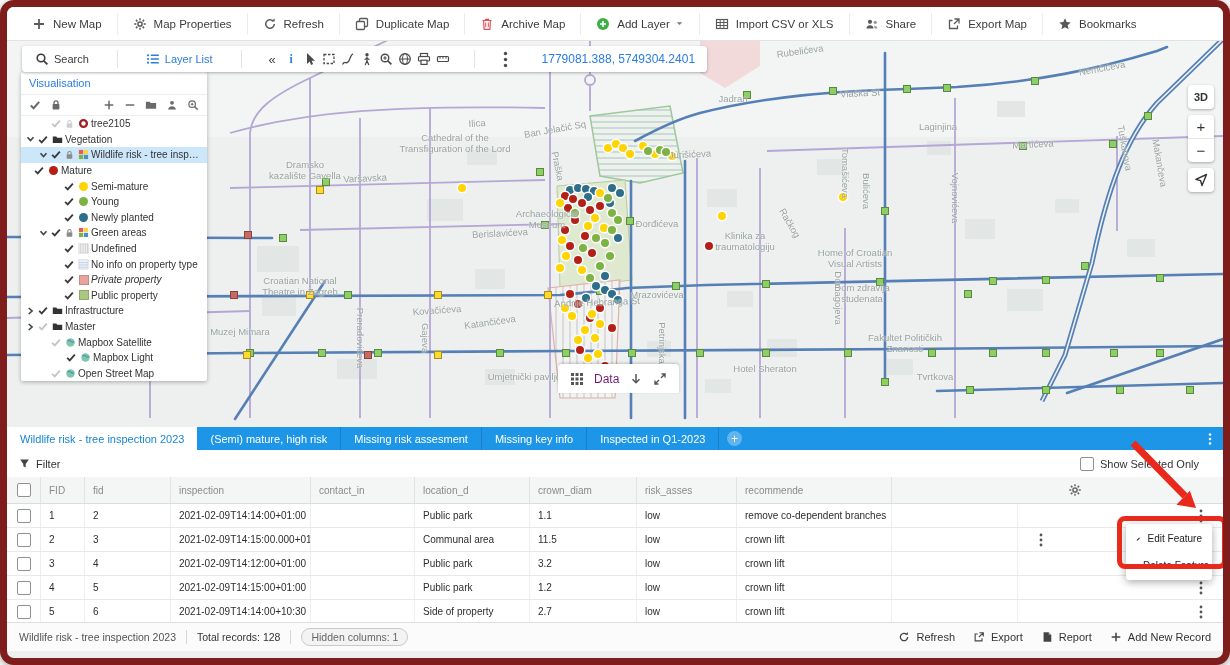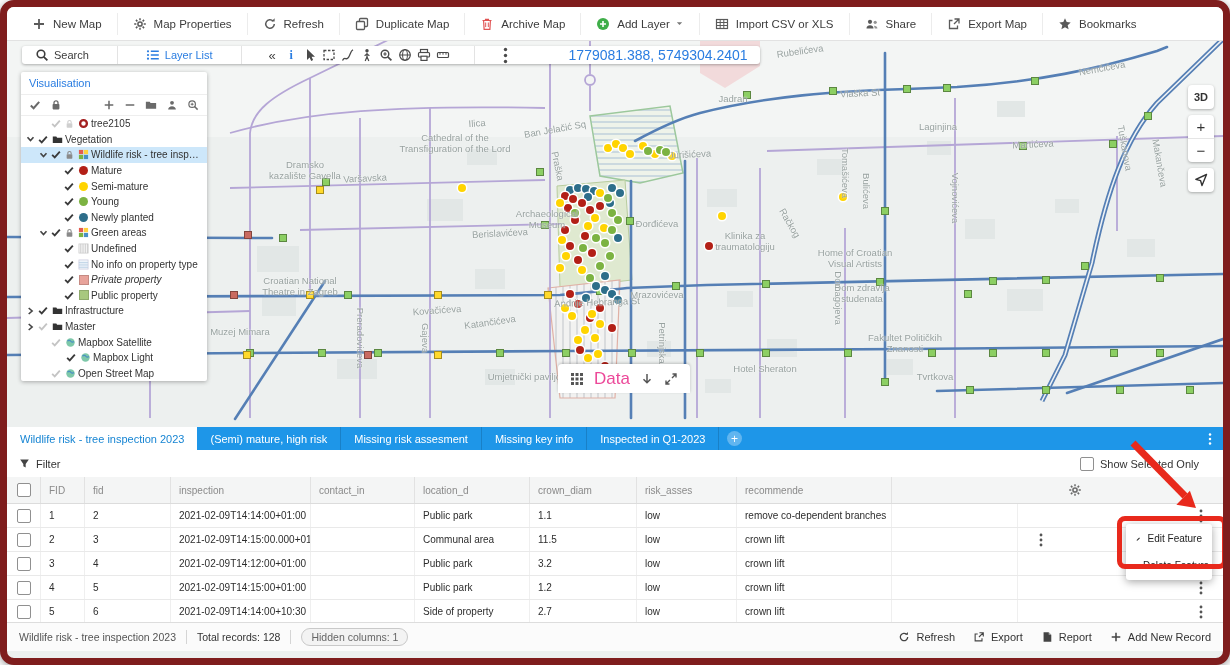--- a/index.html
+++ b/index.html
@@ -17,26 +17,26 @@
   .tb-btn .caret{width:9px;height:9px;color:#777;margin-left:-2px;}
 
   
   #map{position:absolute;left:0;top:34px;width:1216px;height:386px;overflow:hidden;background:#edf0ef;}
   #roads{position:absolute;left:0;top:0;}
   .mlbl{position:absolute;color:#98a2a0;font-size:9.5px;line-height:11px;white-space:pre;text-align:center;transform:translate(-50%,-50%);pointer-events:none;text-shadow:0 0 2px #fff;}
   .sq{position:absolute;width:8px;height:8px;box-sizing:border-box;border:1px solid rgba(0,0,0,.35);}
   .dot{position:absolute;width:8px;height:8px;border-radius:50%;box-shadow:0 0 0 1.5px #fff;}
 
   
-  #maptools{position:absolute;left:15px;top:5px;height:18px;background:#fff;border-radius:3px;box-shadow:0 1px 3px rgba(0,0,0,.3);display:flex;align-items:center;padding:0 6px;z-index:20;gap:21px;}
+  #maptools{position:absolute;left:15px;top:5px;height:26px;background:#fff;border-radius:3px;box-shadow:0 1px 3px rgba(0,0,0,.3);display:flex;align-items:center;padding:0 6px;z-index:20;gap:21px;}
   .mt-group{display:flex;align-items:center;gap:5px;padding:0 7px;font-size:11px;color:#3c3c3c;cursor:pointer;white-space:nowrap;}
   .mt-sep{width:1px;height:18px;background:#e3e3e3;}
   .mt-ic{width:19px;height:22px;display:flex;align-items:center;justify-content:center;color:#4a4a4a;cursor:pointer;font-size:12px;}
   .blue{color:#2a7de1 !important;}
-  #coords{font-size:14px;color:#2a7de1;padding:0 6px;white-space:nowrap;margin-left:27px;}
+  #coords{font-size:12px;color:#2a7de1;padding:0 6px;white-space:nowrap;}
 
   
   #lpanel{position:absolute;left:14px;top:31px;width:186px;background:#fff;border-radius:2px;box-shadow:0 1px 4px rgba(0,0,0,.3);z-index:15;}
   #lp-title{font-size:11px;color:#2a7de1;padding:5px 8px;border-bottom:1px solid #eee;cursor:pointer;}
   #lp-tools{display:flex;align-items:center;padding:4px 8px;border-bottom:1px solid #eee;gap:9px;color:#6a6a6a;}
   #lp-tools .sp{flex:1;}
   #lp-tools .icn{width:12px;height:12px;cursor:pointer;}
   .lp-item{display:flex;align-items:center;height:15.6px;font-size:10px;color:#333;padding-right:4px;cursor:pointer;white-space:nowrap;overflow:hidden;}
   .lp-item.sel{background:#cde7fa;}
   .lp-item .chev{width:11px;height:10px;color:#444;flex:0 0 11px;}
@@ -51,21 +51,21 @@
   
   .mapctl{position:absolute;right:9px;background:#fff;border-radius:4px;box-shadow:0 1px 3px rgba(0,0,0,.3);text-align:center;z-index:10;cursor:pointer;}
   #ctl3d{top:44px;width:26px;height:24px;line-height:24px;font-size:11px;font-weight:bold;color:#333;}
   #ctlzoom{top:74px;width:26px;}
   #ctlzoom div{height:23px;line-height:23px;font-size:15px;color:#333;}
   #ctlzoom div:first-child{border-bottom:1px solid #e5e5e5;}
   #ctlloc{top:127px;width:26px;height:24px;display:flex;align-items:center;justify-content:center;}
 
   
   #datapill{position:absolute;left:551px;top:357px;height:29px;background:#fff;border-radius:4px 4px 0 0;box-shadow:0 -1px 3px rgba(0,0,0,.2);display:flex;align-items:center;gap:10px;padding:0 12px;z-index:12;}
-  #datapill .lbl{font-size:17px;color:#ec4899;}
+  #datapill .lbl{font-size:12px;color:#701a75;}
   #datapill .icn{color:#555;cursor:pointer;}
 
   
   #tabs{position:absolute;left:0;top:420px;width:1216px;height:23px;background:var(--tabblue);display:flex;align-items:stretch;z-index:13;}
   .tab{display:flex;align-items:center;padding:0 13px;font-size:11px;color:#fff;border-right:1px solid rgba(0,0,0,.14);cursor:pointer;white-space:nowrap;}
   .tab.active{background:#fff;color:#1785d3;border-right:none;}
   #tab-add{display:flex;align-items:center;justify-content:center;width:30px;color:#fff;cursor:pointer;}
   #tabs .sp{flex:1;}
   #tabs-menu{width:26px;display:flex;align-items:center;justify-content:center;color:#fff;cursor:pointer;}
 
@@ -684,21 +684,21 @@
               <span class="lic icn">
                 <svg viewBox="0 0 12 12">
                   <rect x="1" y="1" width="4.6" height="4.6" fill="#e45b4f"></rect>
                   <rect x="6.4" y="1" width="4.6" height="4.6" fill="#ffd23e"></rect>
                   <rect x="1" y="6.4" width="4.6" height="4.6" fill="#7cb342"></rect>
                   <rect x="6.4" y="6.4" width="4.6" height="4.6" fill="#4a90c4"></rect>
                 </svg>
               </span>
               <span style="overflow:hidden;text-overflow:ellipsis;">Wildlife risk - tree inspection 2023</span>
             </div>
-            <div class="lp-item" style="padding-left: 30px;">
+            <div class="lp-item" style="">
               <span style="flex:0 0 11px;"></span>
               <span class="icn chk ">
                 <svg viewBox="0 0 12 12">
                   <path d="M1.8 6.5L4.6 9.2 10.2 2.8" fill="none" stroke="currentColor" stroke-width="2"></path>
                 </svg>
               </span>
               <span class="lic icn">
                 <span class="ldot" style="background:#b32017;"></span>
               </span>
               <span style="overflow:hidden;text-overflow:ellipsis;">Mature</span>

